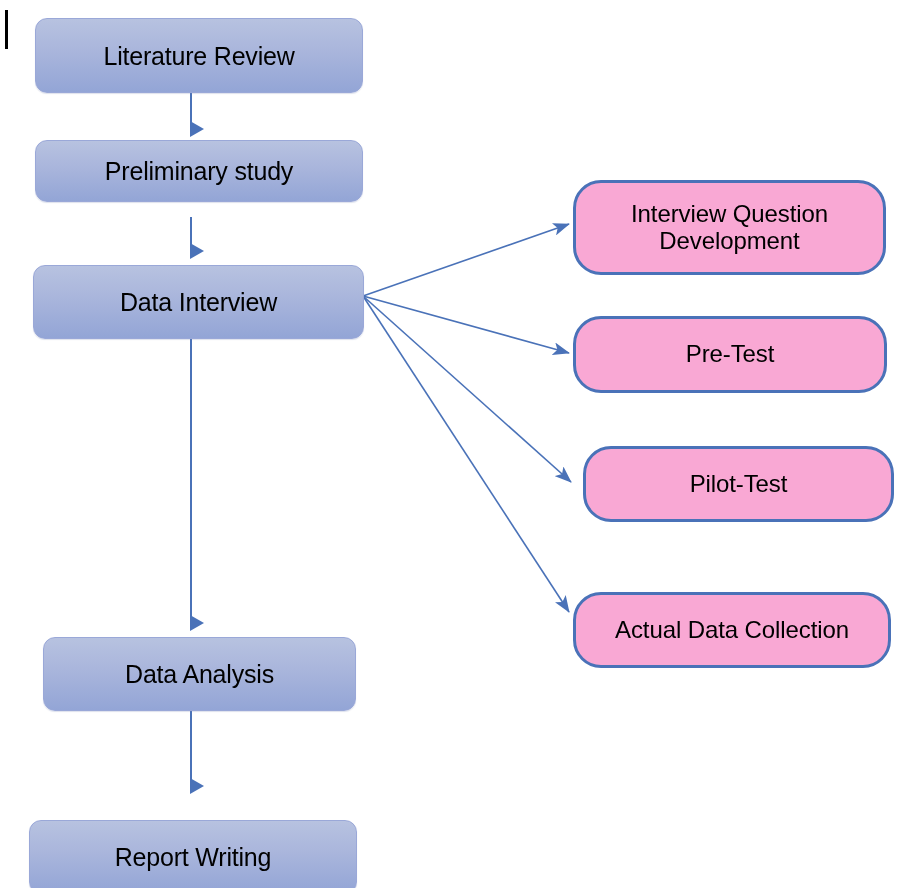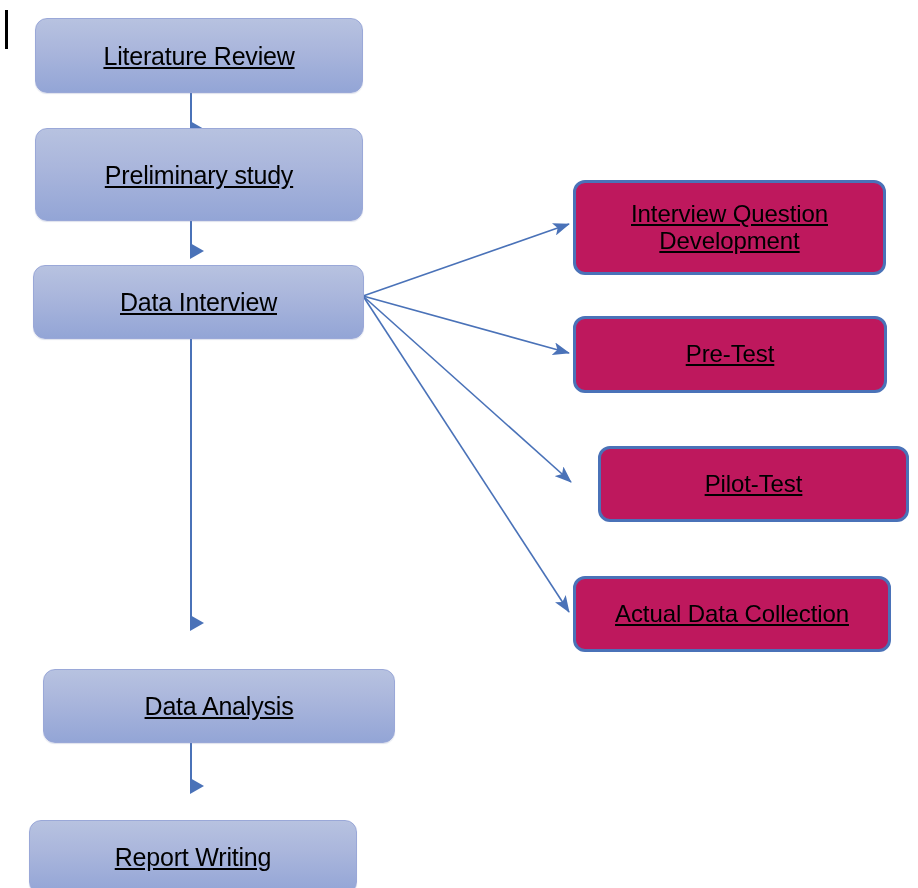--- a/index.html
+++ b/index.html
@@ -29,36 +29,35 @@
   
   .node {
     position: absolute;
     box-sizing: border-box;
     display: flex;
     align-items: center;
     justify-content: center;
     text-align: center;
     line-height: 1.12;
     color: #000000;
-    text-decoration: underline;
   }
   .node.filled {
     background: linear-gradient(to bottom, #b7c2e0 0%, #aab6dc 42%, #93a5d6 100%);
     border: 1px solid #9aa8d8;
     border-radius: 12px;
     font-size: 25px;
     font-weight: 400;
     letter-spacing: -0.2px;
     box-shadow: 0 1px 1px rgba(120,135,180,0.25);
   }
   
   .node.outlined {
-    background: #be185d;
+    background: #f9a8d4;
     border: 3px solid #4a72b8;
-    border-radius: 12px;
+    border-radius: 28px;
     font-size: 24px;
     font-weight: 400;
     letter-spacing: -0.1px;
   }
   .node .label {
     display: block;
     white-space: pre-line;
     padding: 0 10px;
   }
   
@@ -98,42 +97,42 @@
         <line x1="363" y1="296" x2="569" y2="353" stroke="#4a72b8" stroke-width="1.6" marker-end="url(#ah-fan)"></line>
         <line x1="363" y1="296" x2="571" y2="482" stroke="#4a72b8" stroke-width="1.6" marker-end="url(#ah-fan)"></line>
         <line x1="363" y1="296" x2="569" y2="612" stroke="#4a72b8" stroke-width="1.6" marker-end="url(#ah-fan)"></line>
       </g>
   </svg>
 
   <div id="main-nodes">
       <div class="node filled" style="left: 35px; top: 18px; width: 328px; height: 75px;">
         <span class="label">Literature Review</span>
       </div>
-      <div class="node filled" style="left: 35px; top: 128px; width: 328px; height: 93px;">
+      <div class="node filled" style="left: 35px; top: 140px; width: 328px; height: 62px;">
         <span class="label">Preliminary study</span>
       </div>
       <div class="node filled" style="left: 33px; top: 265px; width: 331px; height: 74px;">
         <span class="label">Data Interview</span>
       </div>
-      <div class="node filled" style="left: 43px; top: 669px; width: 352px; height: 74px; text-align: right;">
+      <div class="node filled" style="left: 43px; top: 637px; width: 313px; height: 74px; text-align: right;">
         <span class="label">Data Analysis</span>
       </div>
       <div class="node filled" style="left: 29px; top: 800px; width: 328px; height: 74px; margin-top: 20px;">
         <span class="label">Report Writing</span>
       </div>
     </div>
   <div id="sub-nodes">
       <div class="node outlined" style="left: 573px; top: 180px; width: 313px; height: 95px;">
         <span class="label">Interview Question
 Development</span>
       </div>
       <div class="node outlined" style="left: 573px; top: 316px; width: 314px; height: 77px;">
         <span class="label">Pre-Test</span>
       </div>
-      <div class="node outlined" style="left: 598px; top: 446px; width: 311px; height: 76px; align-items: center;">
+      <div class="node outlined" style="left: 583px; top: 446px; width: 311px; height: 76px; align-items: center;">
         <span class="label">Pilot-Test</span>
       </div>
-      <div class="node outlined" style="left: 573px; top: 576px; width: 318px; height: 76px;">
+      <div class="node outlined" style="left: 573px; top: 592px; width: 318px; height: 76px;">
         <span class="label">Actual Data Collection</span>
       </div>
     </div>
 
 </div>
 
 </body></html>

